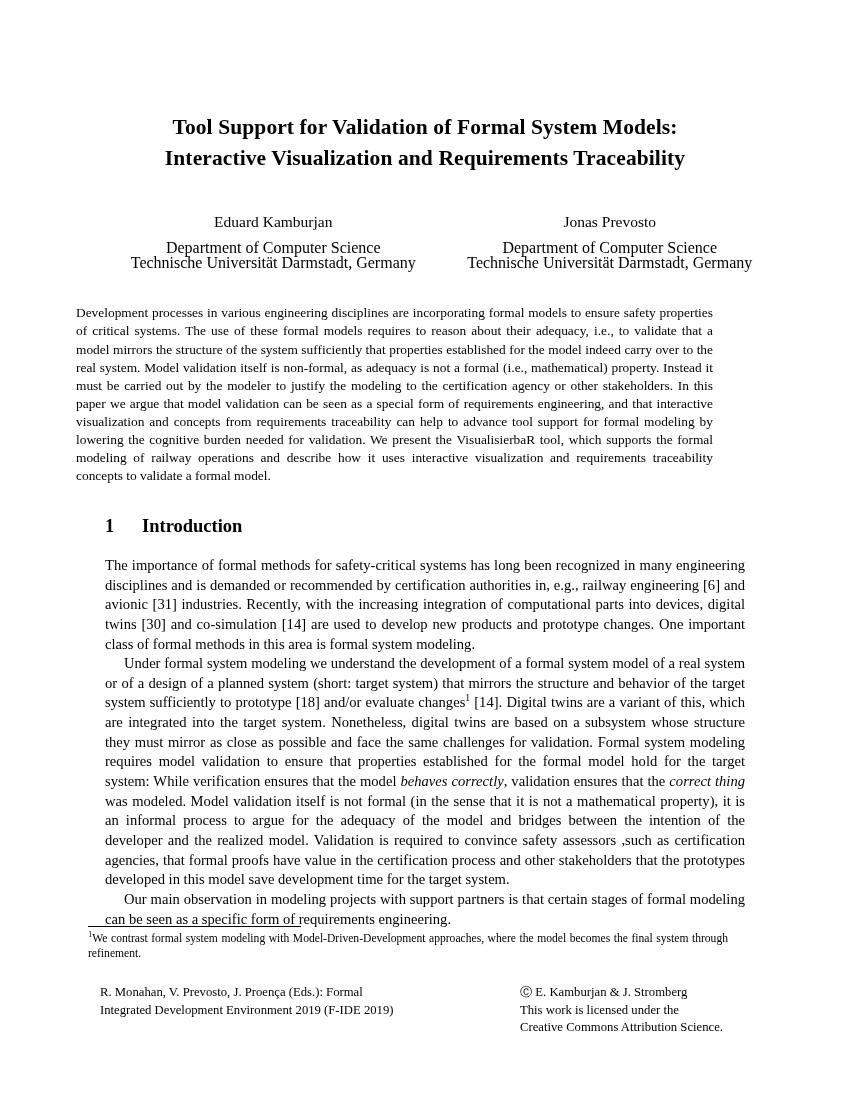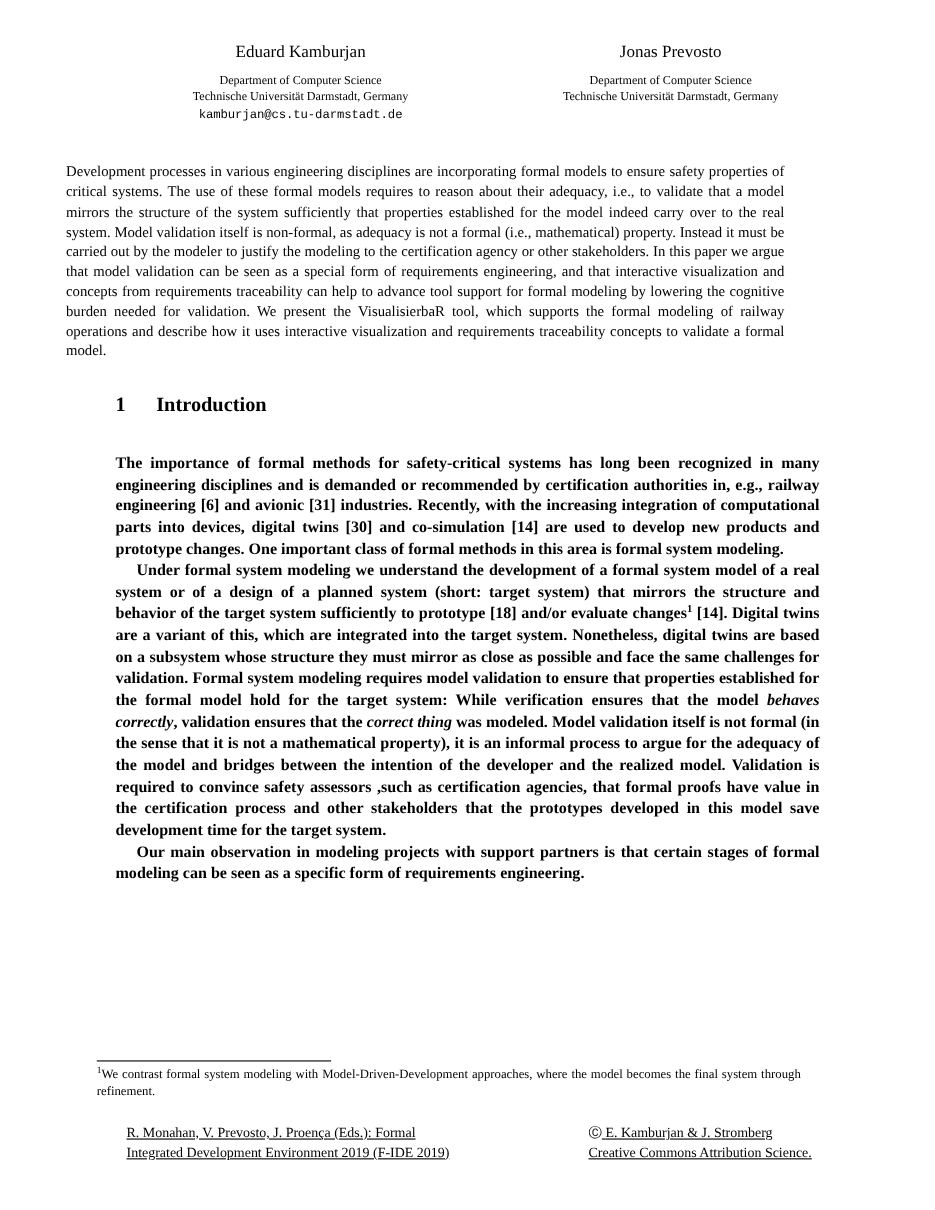--- a/index.html
+++ b/index.html
@@ -47,34 +47,34 @@
   .author-col {
     flex: 1 1 50%;
     text-align: center;
   }
   .author-name {
     font-size: 15.5px;
     line-height: 20px;
     margin-bottom: 8px;
   }
   .affil-line {
-    font-size: 11px;
+    font-size: 16px;
     line-height: 15.2px;
   }
   .email {
     font-family: "Liberation Mono", "DejaVu Sans Mono", monospace;
     font-size: 11.2px;
     line-height: 16px;
     margin-top: 1px;
     letter-spacing: -0.1px;
   }
 
   
   .abstract {
-    margin: 34px 137px 0 60px;
+    margin: 34px 137px 0 76px;
     font-size: 13.4px;
     line-height: 18.05px;
     text-align: justify;
     text-justify: inter-word;
   }
   .abstract p { margin: 0; }
 
   
   .section-head {
     margin: 31px 0 0 105px;
@@ -83,26 +83,25 @@
     display: flex;
     align-items: baseline;
   }
   .section-num {
     width: 37px;
     display: inline-block;
   }
 
   
   .body-text {
-    margin: 32px 105px 0 105px;
+    margin: 19px 105px 0 105px;
     font-size: 14.6px;
     line-height: 19.65px;
     text-align: justify;
     text-justify: inter-word;
-    font-weight: bold;
   }
   .body-text p {
     margin: 0;
   }
   .body-text p.indent {
     text-indent: 19px;
   }
   sup {
     font-size: 9.6px;
     vertical-align: super;
@@ -130,48 +129,50 @@
   }
   .footnote .fn-mark {
     font-size: 8.6px;
     vertical-align: super;
     line-height: 0;
   }
 
   
   .footer {
     position: absolute;
-    left: 115px;
+    left: 100px;
     top: 984px;
     width: 640px;
     display: flex;
     font-size: 12.7px;
     line-height: 17.6px;
-    text-decoration: underline;
   }
   .footer-left { width: 420px; }
   .footer-right { width: 220px; }
   .footer div { white-space: nowrap; }
   .copy-sym {
     display: inline-block;
     font-size: 12.2px;
   }
 </style>
 </head>
 <body>
 
 <div class="page">
 
+  <div class="title-block">
+    <div class="title-line">Tool Support for Validation of Formal System Models:</div>
+    <div class="title-line">Interactive Visualization and Requirements Traceability</div>
+  </div>
 
   <div class="authors">
     <div class="author-col">
       <div class="author-name">Eduard Kamburjan</div>
       <div class="affil-line">Department of Computer Science</div>
       <div class="affil-line">Technische Universität Darmstadt, Germany</div>
-      <div class="email">kamburjan@cs.tu-darmstadt.de</div>
     </div>
     <div class="author-col">
       <div class="author-name">Jonas Prevosto</div>
       <div class="affil-line">Department of Computer Science</div>
       <div class="affil-line">Technische Universität Darmstadt, Germany</div>
     </div>
   </div>
 
   <div class="abstract">
     <p>Development processes in various engineering disciplines are incorporating formal models to ensure safety properties of critical systems. The use of these formal models requires to reason about their adequacy, i.e., to validate that a model mirrors the structure of the system sufficiently that properties established for the model indeed carry over to the real system. Model validation itself is non-formal, as adequacy is not a formal (i.e., mathematical) property. Instead it must be carried out by the modeler to justify the modeling to the certification agency or other stakeholders. In this paper we argue that model validation can be seen as a special form of requirements engineering, and that interactive visualization and concepts from requirements traceability can help to advance tool support for formal modeling by lowering the cognitive burden needed for validation. We present the VisualisierbaR tool, which supports the formal modeling of railway operations and describe how it uses interactive visualization and requirements traceability concepts to validate a formal model.</p>
@@ -193,17 +194,18 @@
     <div class="footnote"><span class="fn-mark">1</span><span>We contrast formal system modeling with Model-Driven-Development approaches, where the model becomes the final system through refinement.</span></div>
   </div>
 
   <div class="footer">
     <div class="footer-left">
       <div>R. Monahan, V. Prevosto, J. Proença (Eds.): Formal</div>
       <div>Integrated Development Environment 2019 (F-IDE 2019)</div>
     </div>
     <div class="footer-right">
       <div><span class="copy-sym">Ⓒ</span> <span>E. Kamburjan &amp; J. Stromberg</span></div>
+      <div>This work is licensed under the</div>
       <div>Creative Commons Attribution Science.</div>
     </div>
   </div>
 
 </div>
 
 </body></html>

